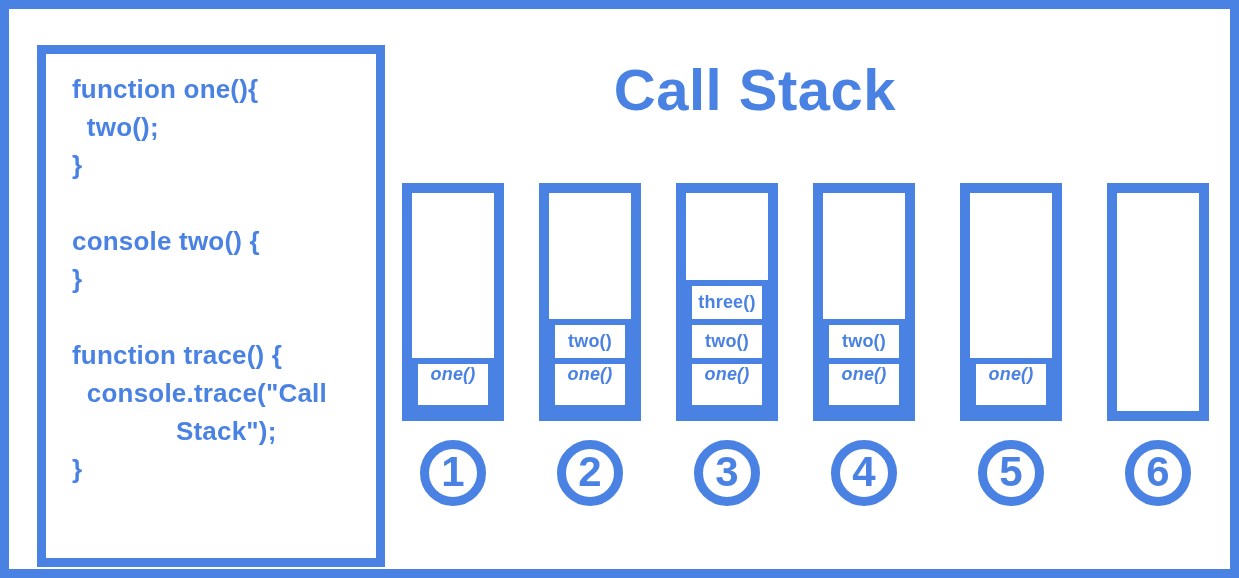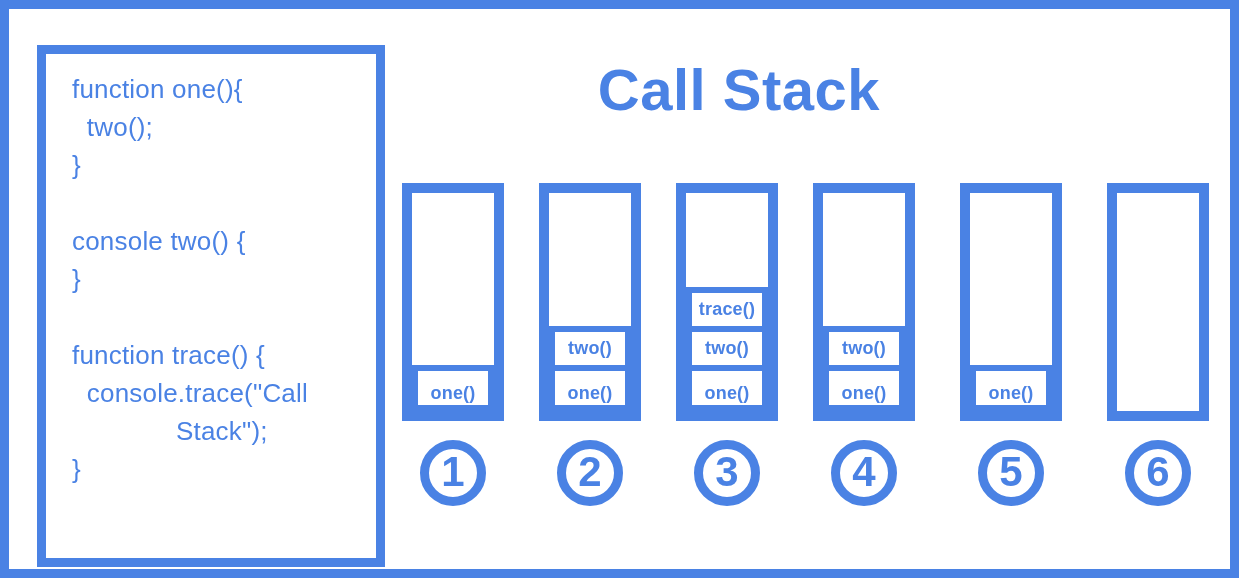--- a/index.html
+++ b/index.html
@@ -22,31 +22,31 @@
     position: absolute;
     left: 28px; top: 36px;
     width: 348px; height: 522px;
     border: 9px solid var(--accent);
     background: #ffffff;
     padding: 16px 6px 0 26px;
     overflow: hidden;
   }
   .code-line {
     font-size: 26px;
-    font-weight: normal;
+    font-weight: bold;
     line-height: 38px;
     min-height: 38px;
     color: var(--accent);
     white-space: pre;
     letter-spacing: 0.2px;
   }
   
   .title {
     position: absolute;
-    left: 380px; top: 52px;
+    left: 396px; top: 52px;
     width: 700px;
     text-align: center;
     font-size: 58px;
     font-weight: bold;
     color: var(--accent);
     line-height: 1;
     letter-spacing: 0.5px;
   }
   
   .stacks-row {
@@ -84,23 +84,24 @@
     height: 33px;
     display: flex;
     align-items: center;
     justify-content: center;
     font-size: 18px;
     font-weight: bold;
     color: var(--accent);
     letter-spacing: 0.2px;
   }
   .frame-bottom {
-    height: 34px;
+    height: 41px;
     align-items: flex-start;
-    padding-top: 12px;
+    padding-top: 0;
+    font-style: italic;
   }
   .num-circle {
     margin-top: 19px;
     width: 66px;
     height: 66px;
     border: 9px solid var(--accent);
     border-radius: 50%;
     display: flex;
     align-items: center;
     justify-content: center;
@@ -151,21 +152,21 @@
             <div class="frame">two()</div>
             <div class="frame frame-bottom">one()</div>
           </div>
         </div>
         <div class="num-circle">2</div>
       </div>
       <div class="stack-group">
         <div class="stack">
           <div class="stack-spacer"></div>
           <div class="frames-wrap">
-            <div class="frame">trace()</div>
+            <div class="frame">three()</div>
             <div class="frame">two()</div>
             <div class="frame frame-bottom">one()</div>
           </div>
         </div>
         <div class="num-circle">3</div>
       </div>
       <div class="stack-group">
         <div class="stack">
           <div class="stack-spacer"></div>
           <div class="frames-wrap">

